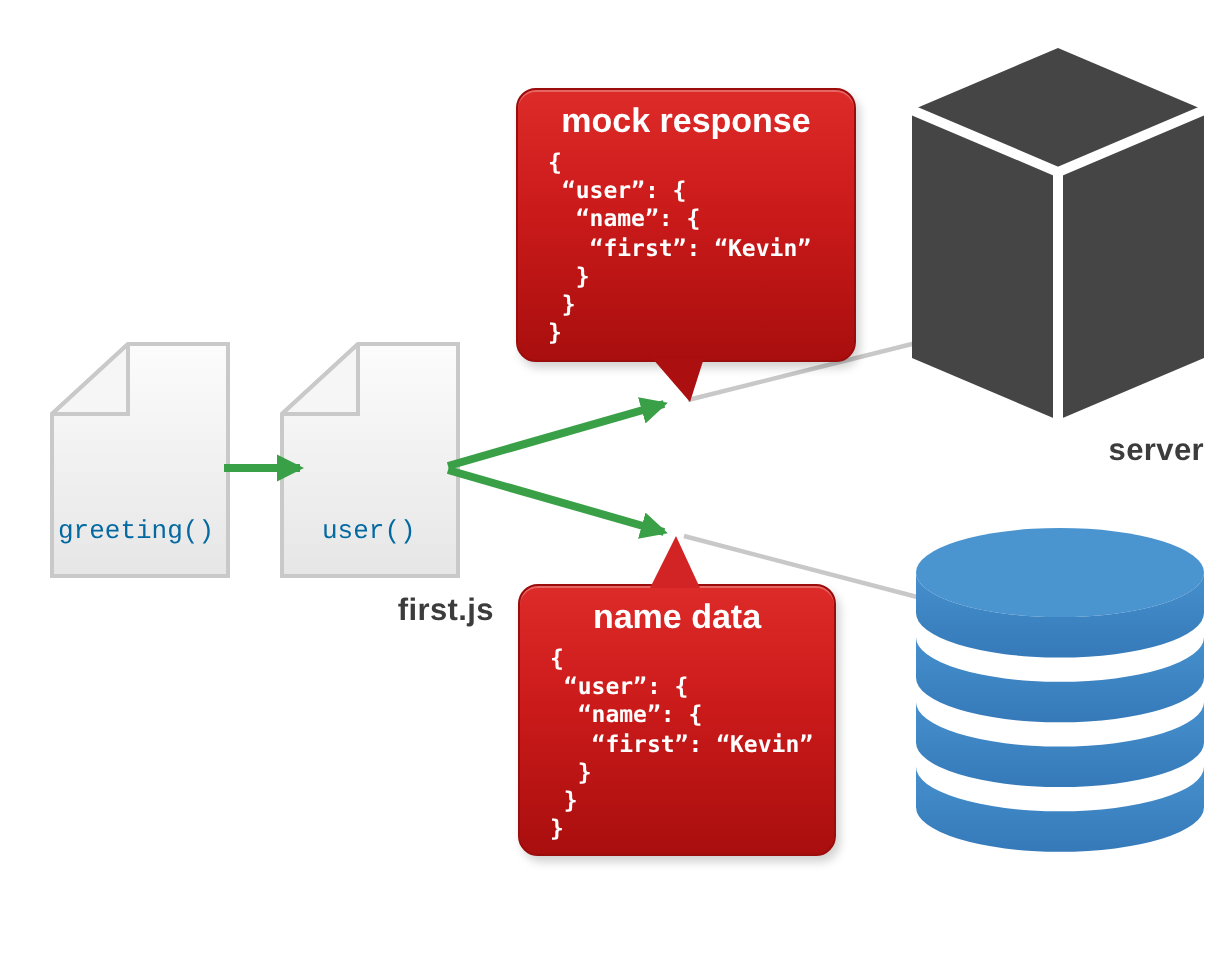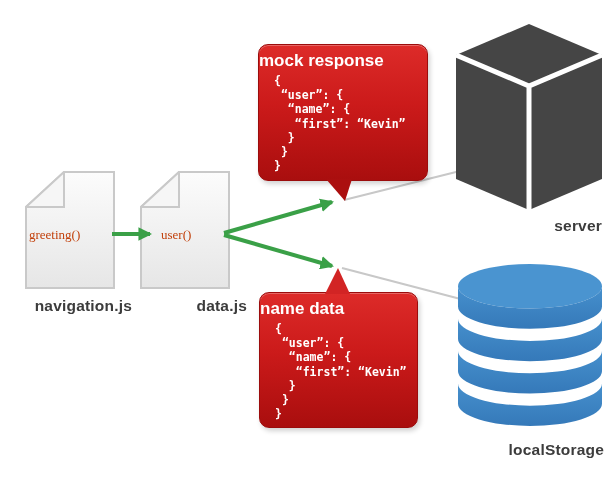--- a/index.html
+++ b/index.html
@@ -8,37 +8,37 @@
     font-family:"Liberation Sans",sans-serif;
   }
   .abs{position:absolute;}
   svg{display:block;}
   .layer{position:absolute;left:0;top:0;width:613px;height:489px;pointer-events:none;}
   .z1{z-index:1}.z2{z-index:2}.z3{z-index:3}.z4{z-index:4}
 
   
   .file-code{
     position:absolute;z-index:3;
-    font-family:Liberation Serif, serif;
-    font-size:13px;color:#c2410c;white-space:pre;
+    font-family:Liberation Mono, monospace;
+    font-size:13px;color:#0369a1;white-space:pre;margin-top:31px;
   }
   .file-label,.endpoint-label{
     position:absolute;z-index:2;text-align:right;
     font-size:15.5px;font-weight:bold;color:#3c3c3c;letter-spacing:0.2px;
   }
 
   
   .bubble{
     position:absolute;z-index:2;box-sizing:border-box;
     background:linear-gradient(180deg,#dd2b29 0%,#cb1a1a 45%,#a90e0e 100%);
     border:1px solid #9b0c0c;border-radius:10px;
     box-shadow:2px 3px 5px rgba(0,0,0,0.18), inset 0 1px 0 rgba(255,255,255,0.28);
   }
   .bubble-title{
-    margin-top:5px;color:#ffffff;
+    margin-top:5px;text-align:center;color:#ffffff;
     font-size:17px;font-weight:bold;line-height:22px;
   }
   .bubble-code{
     margin:2px 0 0 15px;color:#ffffff;white-space:pre;
     font-family:"DejaVu Sans Mono","Liberation Mono",monospace;
     font-size:11.5px;font-weight:bold;line-height:14.2px;
   }
 </style>
 </head>
 <body>
@@ -54,28 +54,27 @@
     <defs>
       <linearGradient id="pageGrad" x1="0" y1="0" x2="0" y2="1">
         <stop offset="0" stop-color="#fcfcfc"></stop>
           <stop offset="1" stop-color="#e6e6e6"></stop>
       </linearGradient>
     </defs>
     <path d="M39,1 L89,1 L89,117 L1,117 L1,36 Z" fill="url(#pageGrad)" stroke="#c9c9c9" stroke-width="2"></path>
     <path d="M39,1 L39,36 L1,36 Z" fill="#f6f6f6" stroke="#c9c9c9" stroke-width="2"></path>
   </svg>
   <div class="file-code" style="left:29px;top:227px;">greeting()</div>
-  <div class="file-label" style="left:8px;top:297px;width:124px;">navigation.js</div>
 
   <svg class="abs z2" style="left:140px;top:171px;" width="90" height="118" viewBox="0 0 90 118">
     <path d="M39,1 L89,1 L89,117 L1,117 L1,36 Z" fill="url(#pageGrad)" stroke="#c9c9c9" stroke-width="2"></path>
     <path d="M39,1 L39,36 L1,36 Z" fill="#f6f6f6" stroke="#c9c9c9" stroke-width="2"></path>
   </svg>
   <div class="file-code" style="left:161px;top:227px;">user()</div>
-  <div class="file-label" style="left:123px;top:297px;width:124px;">data.js</div>
+  <div class="file-label" style="left:123px;top:297px;width:124px;">first.js</div>
 
   <div class="bubble" style="left:258px;top:44px;width:170px;height:137px;">
     <div class="bubble-title">mock response</div>
     <pre class="bubble-code">{
  “user”: {
   “name”: {
    “first”: “Kevin”
   }
  }
 }</pre>
@@ -111,21 +110,20 @@
         <stop offset="0" stop-color="#4690cd"></stop>
           <stop offset="1" stop-color="#3579b9"></stop>
       </linearGradient>
     </defs>
     <ellipse cx="72" cy="22" rx="72" ry="22" fill="#4a94d0"></ellipse>
     <path d="M0,22 A72,22 0 0 0 144,22 L144,42 A72,22 0 0 1 0,42 Z" fill="url(#dbGrad)"></path>
     <path d="M0,54 A72,22 0 0 0 144,54 L144,74 A72,22 0 0 1 0,74 Z" fill="url(#dbGrad)"></path>
     <path d="M0,86 A72,22 0 0 0 144,86 L144,106 A72,22 0 0 1 0,106 Z" fill="url(#dbGrad)"></path>
     <path d="M0,118 A72,22 0 0 0 144,118 L144,138 A72,22 0 0 1 0,138 Z" fill="url(#dbGrad)"></path>
   </svg>
-  <div class="endpoint-label" style="left:456px;top:441px;width:148px;">localStorage</div>
 
   <svg class="layer z4" viewBox="0 0 613 489">
     <defs>
       <marker id="ah" viewBox="0 0 10 10" refX="8.5" refY="5" markerWidth="3.4" markerHeight="3.4" orient="auto" markerUnits="strokeWidth">
         <path d="M0,0 L10,5 L0,10 Z" fill="#3aa047"></path>
       </marker>
     </defs>
     <line x1="112" y1="234" x2="150" y2="234" stroke="#3aa047" stroke-width="4" marker-end="url(#ah)"></line>
     <line x1="224" y1="233" x2="332" y2="202" stroke="#3aa047" stroke-width="4" marker-end="url(#ah)"></line>
     <line x1="224" y1="235" x2="332" y2="266" stroke="#3aa047" stroke-width="4" marker-end="url(#ah)"></line>

